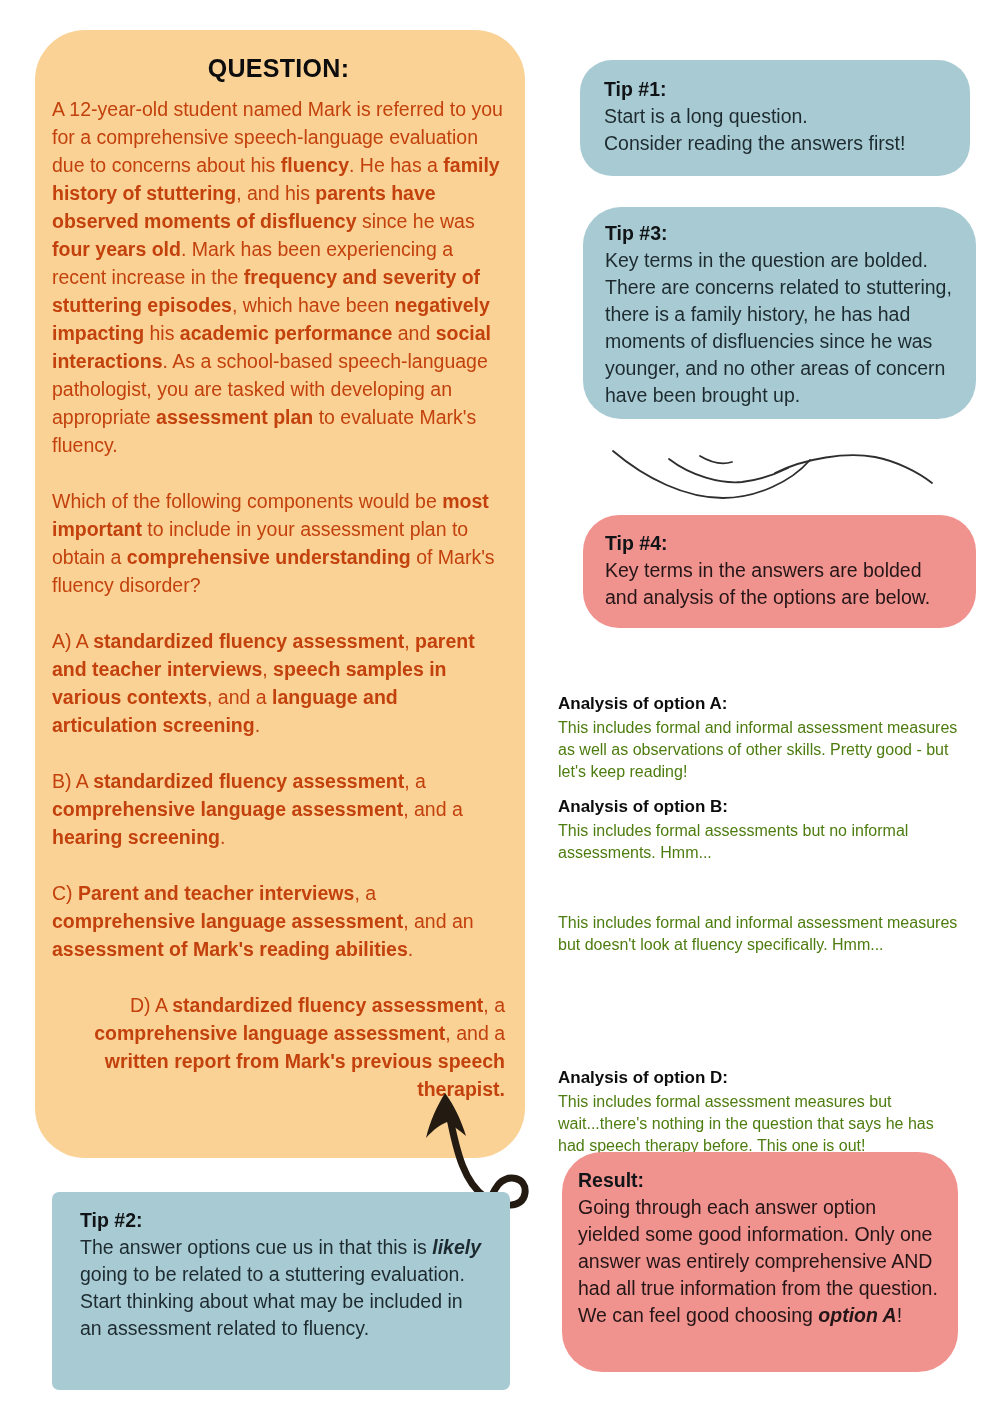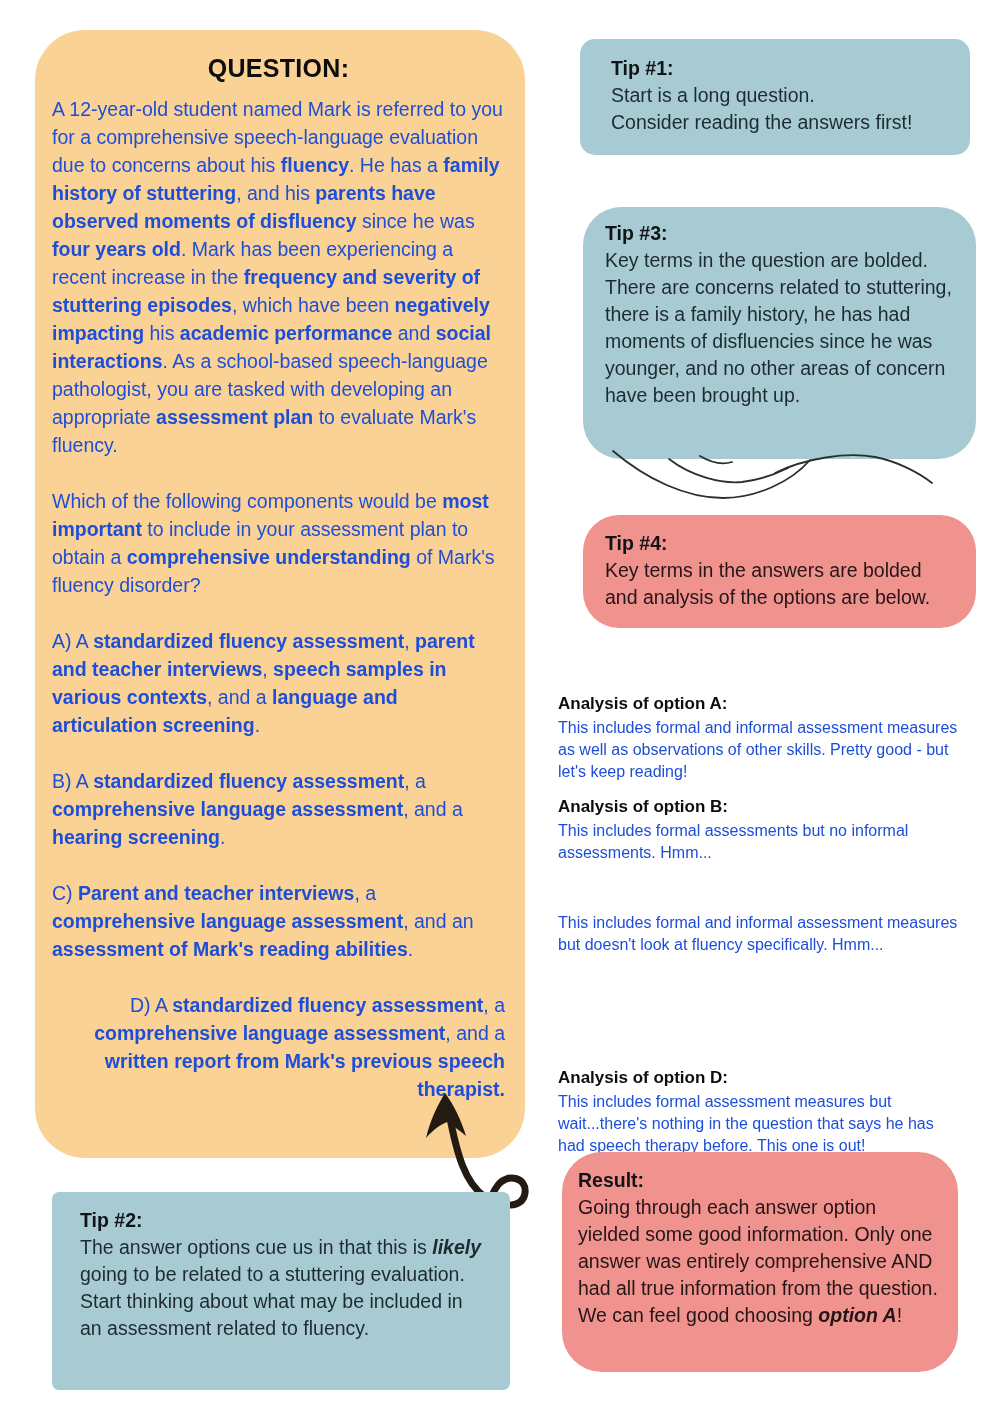--- a/index.html
+++ b/index.html
@@ -12,40 +12,40 @@
   .b{font-weight:700;}
   .i{font-style:italic;}
 
   
   .question-box{
     left:35px;top:30px;width:490px;height:1128px;
     background:var(--c-orange,#FBD295);border-radius:50px;
     padding:24px 20px 0 17px;
   }
   .q-title{margin:0 0 12px 0;text-align:center;font-size:25px;font-weight:700;color:#0d0d0d;letter-spacing:.3px;}
-  .q-body{font-size:19.5px;line-height:28px;color:#1d4ed8;}
+  .q-body{font-size:19.5px;line-height:28px;color:#c2410c;}
   .q-body p{margin:0 0 28px 0;}
   .q-body p:last-child{margin-bottom:10px;text-align:right;}
 
   
   .bubble{color:#1d2b30;}
   .teal{background:var(--c-teal,#A8CBD3);}
   .red{background:var(--c-red,#F0928E);color:#241517;}
   .tip-title{margin:0;font-size:19.5px;font-weight:700;color:#101417;}
   .bubble p{margin:0;font-size:19.5px;line-height:27px;}
-  .tip1{left:580px;top:39px;width:390px;height:116px;border-radius:15px;padding:16px 31px;}
-  .tip3{left:583px;top:207px;width:393px;height:252px;border-radius:38px;padding:13px 22px;}
+  .tip1{left:580px;top:60px;width:390px;height:116px;border-radius:32px;padding:16px 24px;}
+  .tip3{left:583px;top:207px;width:393px;height:212px;border-radius:38px;padding:13px 22px;}
   .tip4{left:583px;top:515px;width:393px;height:113px;border-radius:36px;padding:15px 22px;}
   .result{left:562px;top:1152px;width:396px;height:220px;border-radius:40px;padding:15px 16px;}
   .tip2{left:52px;top:1192px;width:458px;height:198px;border-radius:7px;padding:15px 28px;}
 
   
   .analysis{left:558px;width:400px;}
   .analysis h3{margin:0 0 3px 0;font-size:17px;font-weight:700;color:#0d0d0d;}
-  .analysis p{margin:0;font-size:16px;line-height:22px;color:#1d4ed8;}
+  .analysis p{margin:0;font-size:16px;line-height:22px;color:#4d7c0f;}
   .an-a{top:650px;margin-top:44px;}
   .an-b{top:797px;}
   .an-c{top:912px;}
   .an-d{top:1068px;}
 
   .doodle{position:absolute;}
   .squiggle{left:596px;top:444px;}
   .arrow{left:415px;top:1085px;}
 </style>
 </head>

